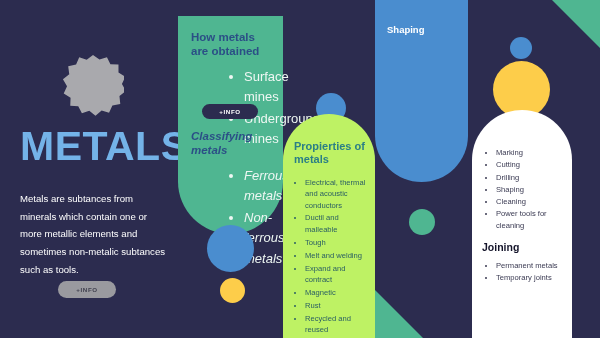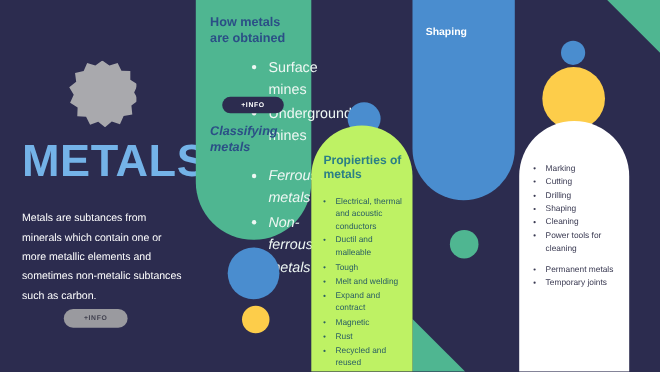--- a/index.html
+++ b/index.html
@@ -62,21 +62,21 @@
     letter-spacing: 0.6px;
   }
   .btn-info-grey {
     position: absolute; left: 58px; top: 281px;
     width: 58px; height: 17px;
     background: #9a9a9f; color: #41414f;
   }
 
   
   .col-green {
-    position: absolute; left: 178px; top: 0;
+    position: absolute; left: 178px; top: 16px;
     width: 105px; height: 218px;
     background: #4fb691;
     border-bottom-left-radius: 53px; border-bottom-right-radius: 53px;
     padding: 14px 13px 0 13px;
   }
   .col-green .h {
     color: #2b4f86; font-size: 11.5px; font-weight: 700; line-height: 1.22;
   }
   .col-green ul { margin: 9px 0 0 13px; }
   .col-green li {
@@ -154,21 +154,21 @@
 <body>
 
 <div class="canvas">
 
   <div class="corner-triangle-tr"></div>
   <div class="corner-triangle-br"></div>
 
   <div class="hero">
     <div class="burst"></div>
     <div class="hero-title">METALS</div>
-    <div class="hero-body">Metals are subtances from minerals which contain one or more metallic elements and sometimes non-metalic subtances such as carbon.</div>
+    <div class="hero-body">Metals are subtances from minerals which contain one or more metallic elements and sometimes non-metalic subtances such as tools.</div>
     <div class="btn-info btn-info-grey">+INFO</div>
   </div>
 
   <div class="col-green">
     <div class="h">How metals are obtained</div>
     <ul>
       <li>Surface mines</li>
       <li>Underground mines</li>
     </ul>
     <div class="btn-info btn-info-navy">+INFO</div>
@@ -208,19 +208,20 @@
   <div class="circ circ-yellow-top-white"></div>
   <div class="col-white">
     <ul>
       <li>Marking</li>
       <li>Cutting</li>
       <li>Drilling</li>
       <li>Shaping</li>
       <li>Cleaning</li>
       <li>Power tools for cleaning</li>
     </ul>
+    <div class="h2">Joining</div>
     <ul>
       <li>Permanent metals</li>
       <li>Temporary joints</li>
     </ul>
   </div>
 
 </div>
 
 </body></html>

